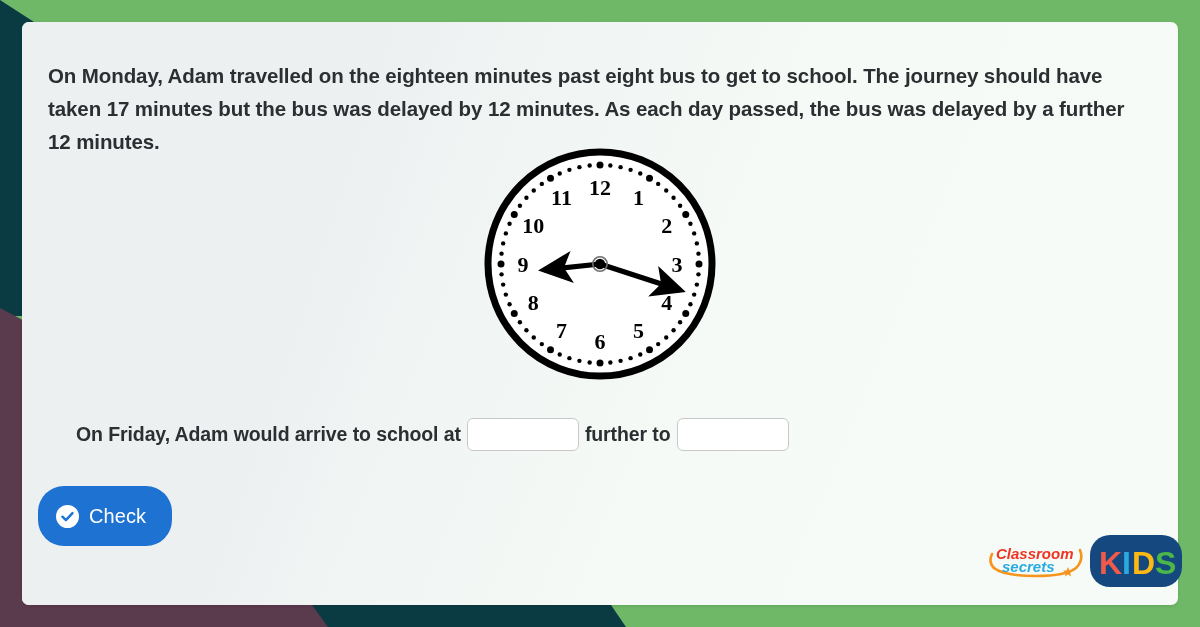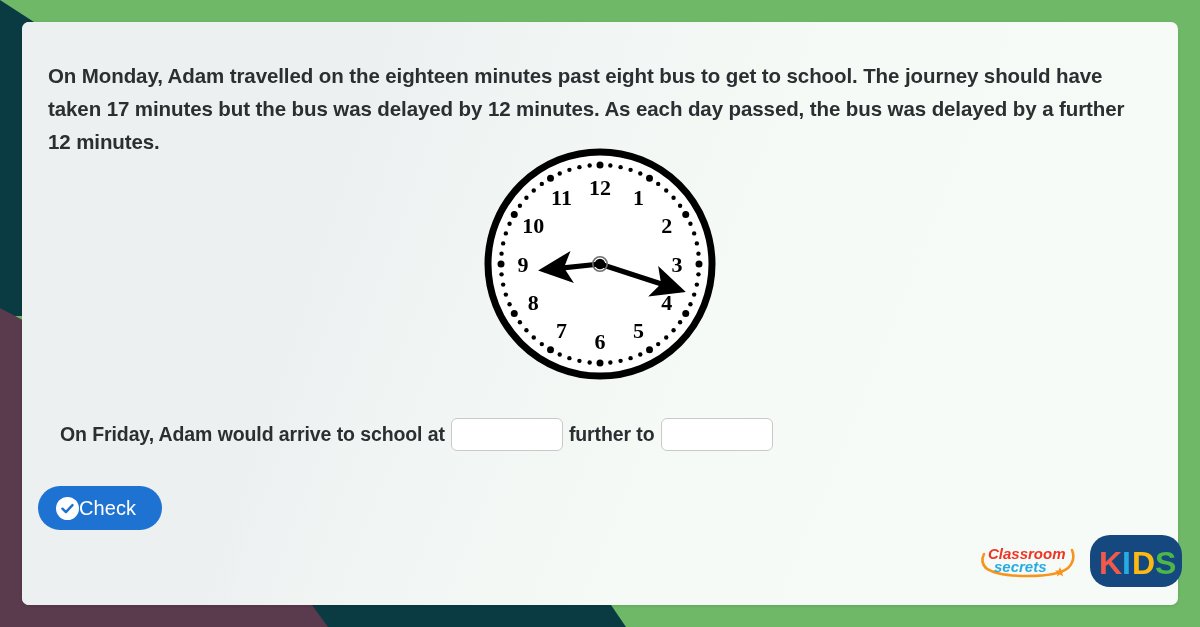--- a/index.html
+++ b/index.html
@@ -106,21 +106,21 @@
     left: 0; right: 0;
     top: 120px;
     display: flex;
     justify-content: center;
   }
   #clock-wrap svg { display: block; }
 
   
   #answer-row {
     position: absolute;
-    left: 38px;
+    left: 54px;
     top: 396px;
     display: flex;
     align-items: center;
     font-size: 19.5px;
     font-weight: bold;
     color: #2c2f31;
     letter-spacing: -0.1px;
     justify-content: flex-end;
   }
   .ans-text { white-space: pre; }
@@ -138,21 +138,22 @@
     outline: none;
   }
 
   
   #check-button {
     position: absolute;
     left: 16px;
     top: 464px;
     display: inline-flex;
     align-items: center;
-    height: 44px;
+    gap: 10px;
+    height: 60px;
     padding: 0 26px 0 18px;
     border: none;
     border-radius: 26px;
     background: #1d72d2;
     color: #ffffff;
     font-family: "Liberation Sans", sans-serif;
     font-size: 20px;
     letter-spacing: 0.1px;
     cursor: pointer;
   }
@@ -167,21 +168,21 @@
   }
   .check-badge svg { display: block; }
 
   
   #logo {
     position: absolute;
     right: -4px;
     bottom: 18px;
     display: flex;
     align-items: center;
-    gap: 12px;
+    gap: 4px;
   }
   #cs-logo { line-height: 0; }
   #kids-logo { line-height: 0; }
 </style>
 </head>
 <body>
 
 <div id="stage">
 
   <div class="frame-layer">

